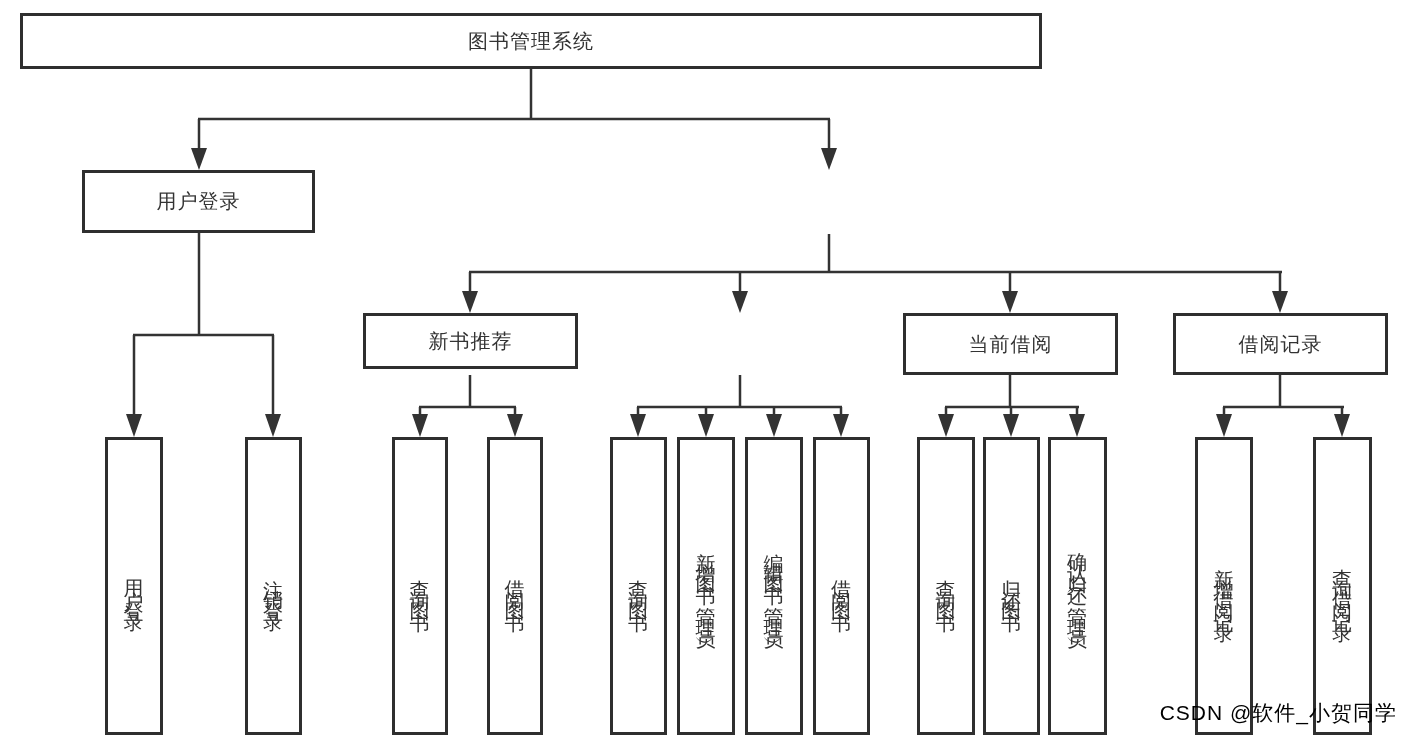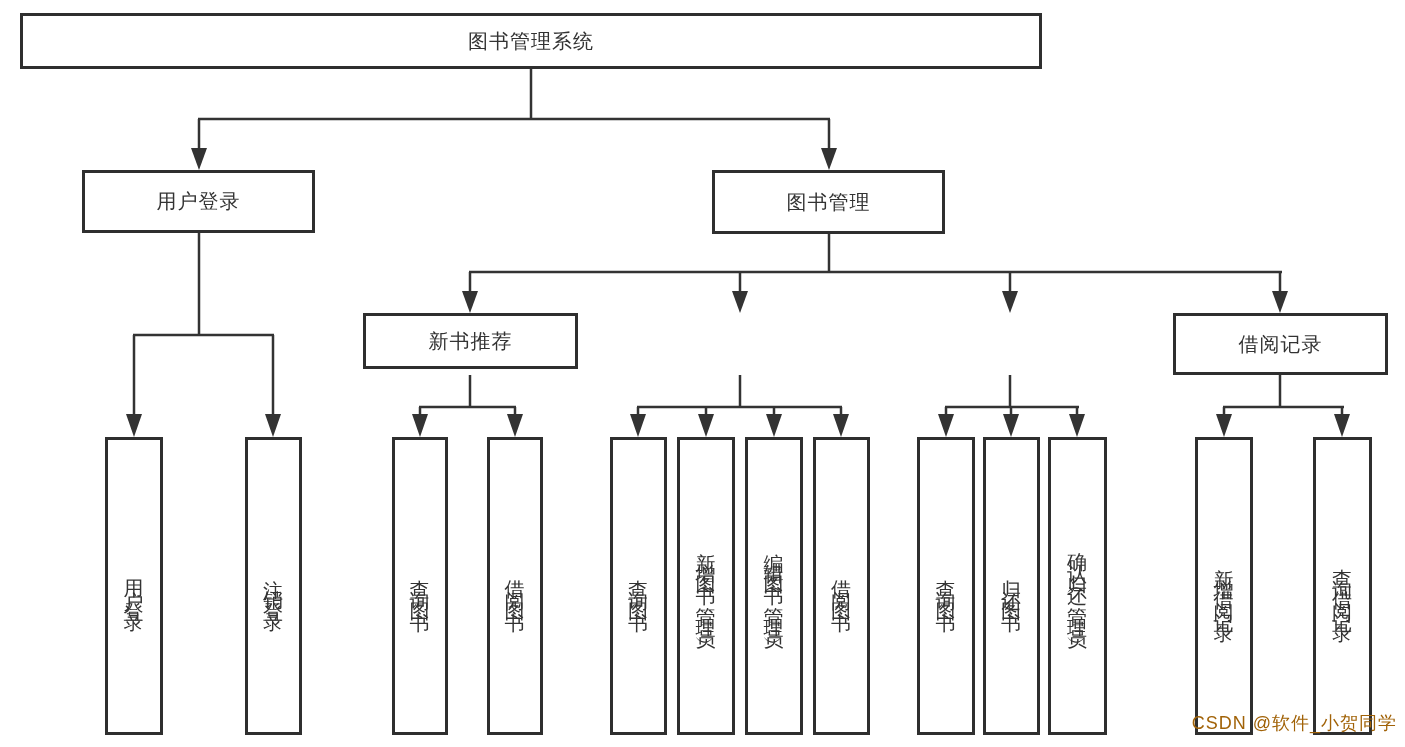--- a/index.html
+++ b/index.html
@@ -78,23 +78,23 @@
   #l-g4-0 { left: 917px;  width: 58px; }
   #l-g4-1 { left: 983px;  width: 57px; }
   #l-g4-2 { left: 1048px; width: 59px; }
   
   #l-g5-0 { left: 1195px; width: 58px; }
   #l-g5-1 { left: 1313px; width: 59px; }
 
   #watermark {
     position: absolute;
     right: 8px;
-    bottom: 12px;
-    font-size: 18px;
-    color: #a16207;
+    bottom: 20px;
+    font-size: 21px;
+    color: #000000;
     letter-spacing: 1px;
   }
   line, path.l { stroke: #333333; stroke-width: 2.5; fill: none; }
   polygon.ah  { fill: #333333; stroke: none; }
 </style>
 </head>
 <body>
 
 <div id="canvas">
 
@@ -160,27 +160,27 @@
     <polygon class="ah" points="1342,437 1334,414 1350,414"></polygon>
   </svg>
 
   <div class="node" id="n-root">
     <span>图书管理系统</span>
   </div>
 
   <div class="node" id="n-user-login">
     <span>用户登录</span>
   </div>
-  <div class="node" id="n-book-mgmt">
-    <span>图书管理</span>
-  </div>
 
   <div class="node" id="n-new-book-rec">
     <span>新书推荐</span>
   </div>
+  <div class="node" id="n-current-borrow">
+    <span>当前借阅</span>
+  </div>
   <div class="node" id="n-borrow-record">
     <span>借阅记录</span>
   </div>
 
   <div class="leaf" id="l-g1-0">
     <span>用户登录</span>
   </div>
   <div class="leaf" id="l-g1-1">
     <span>注销登录</span>
   </div>

